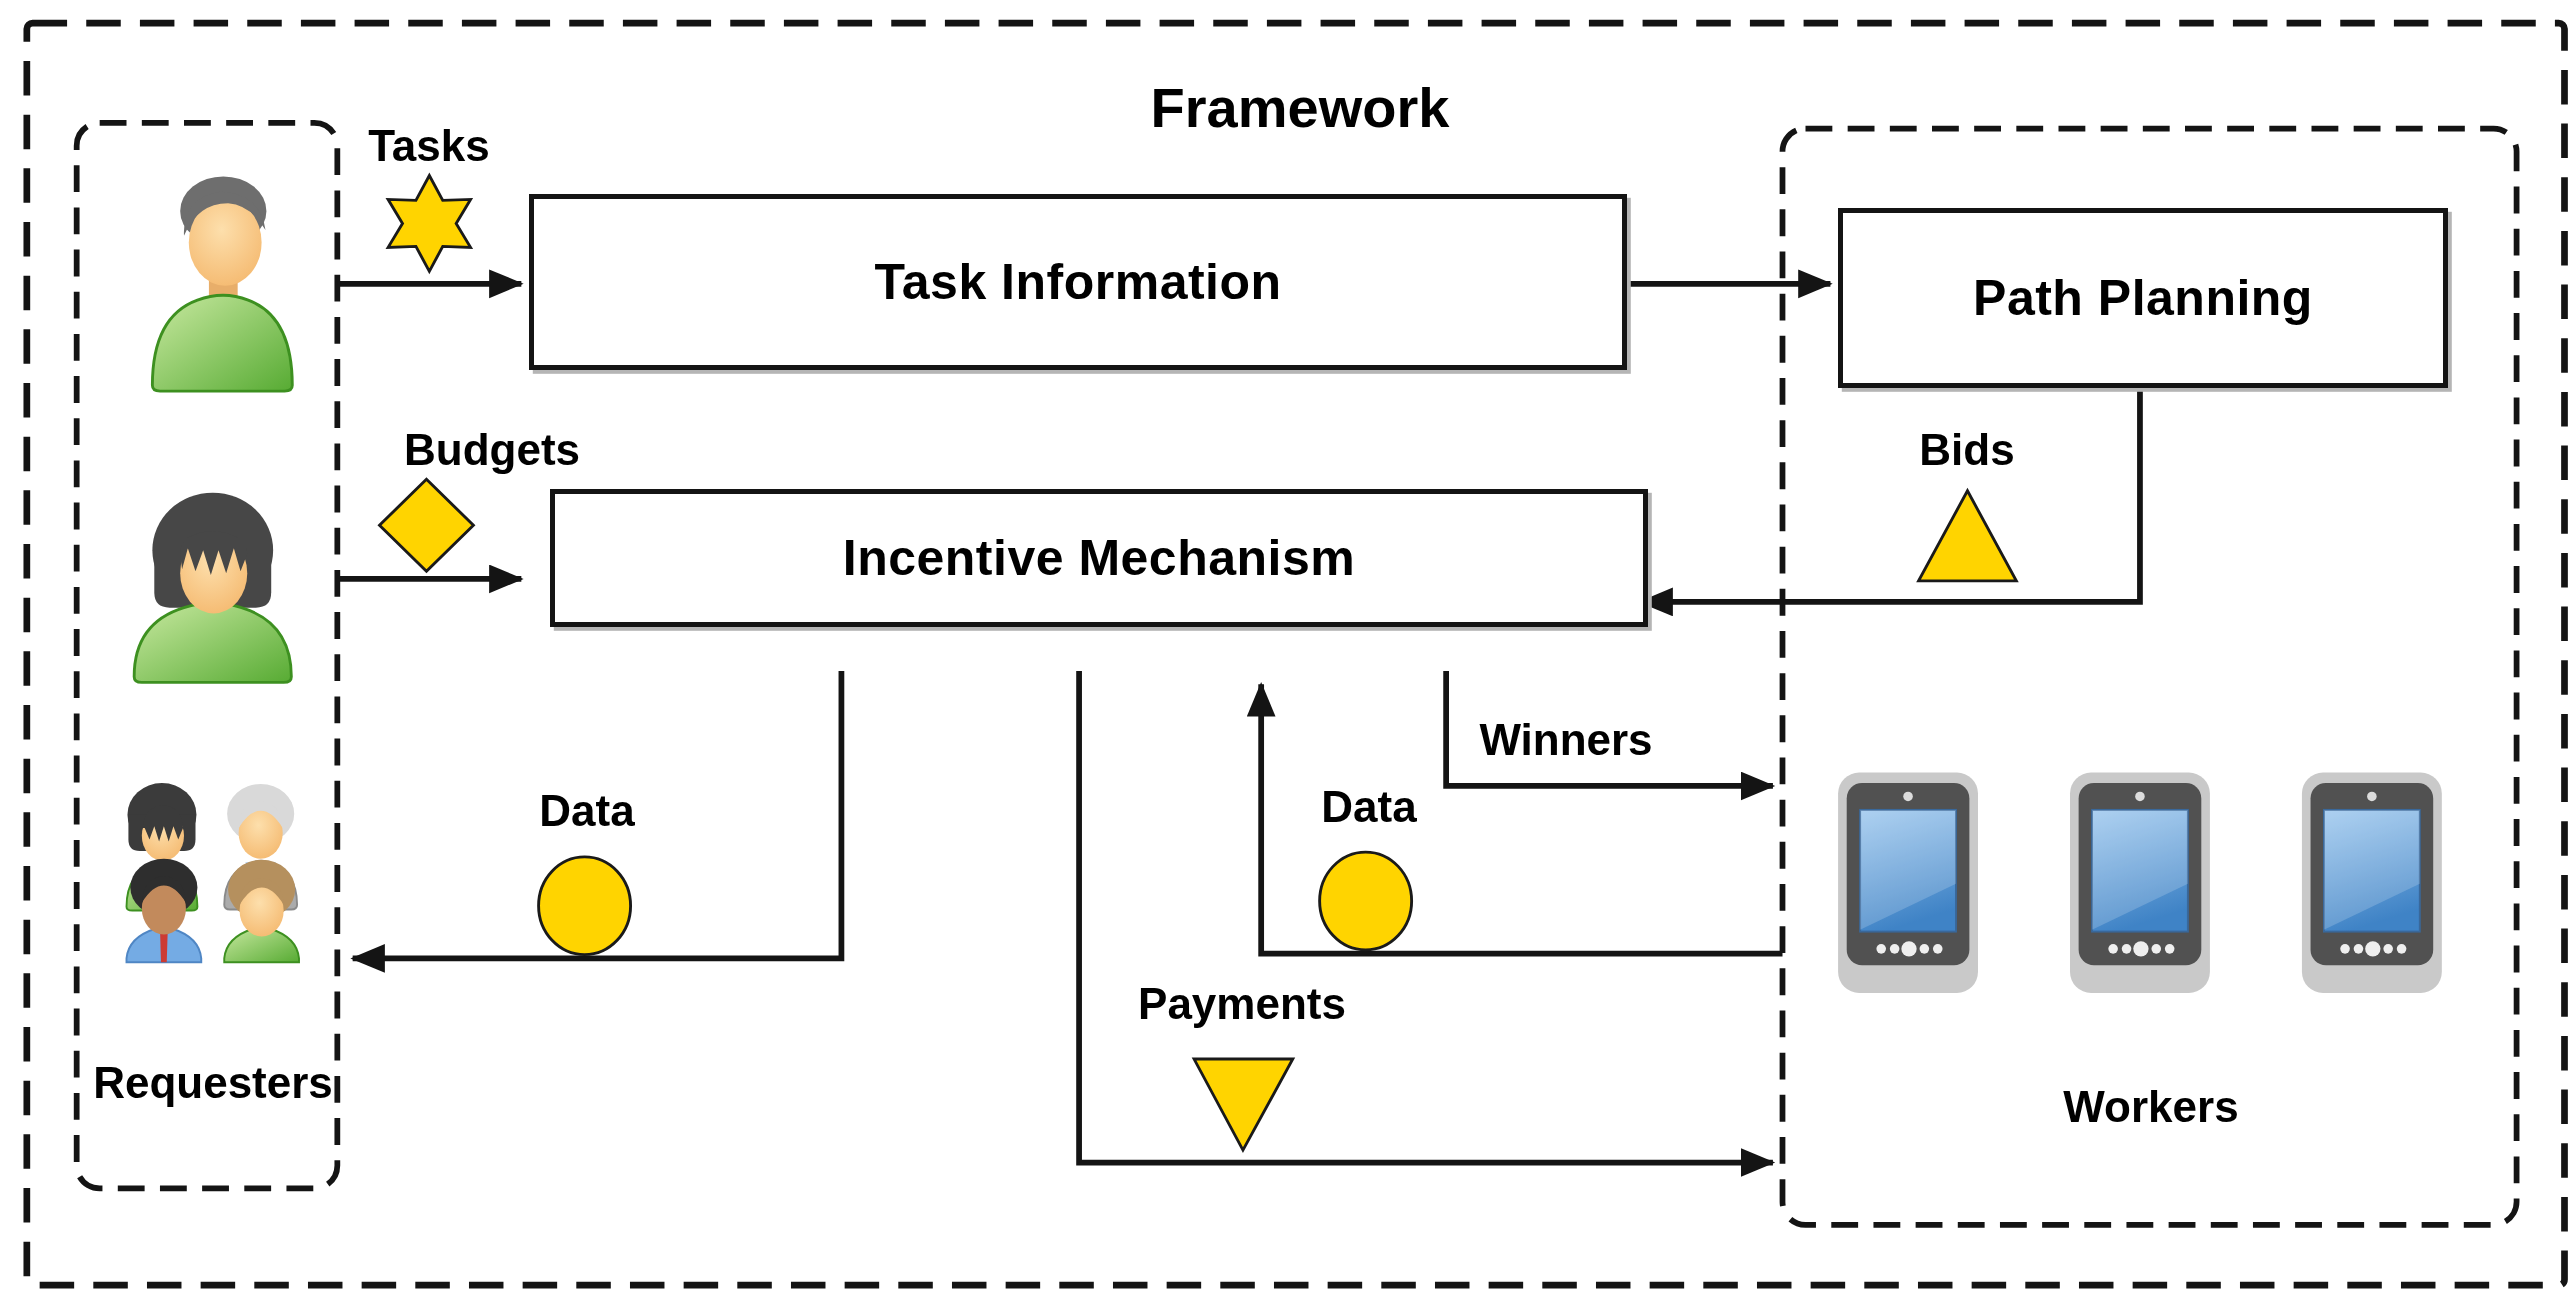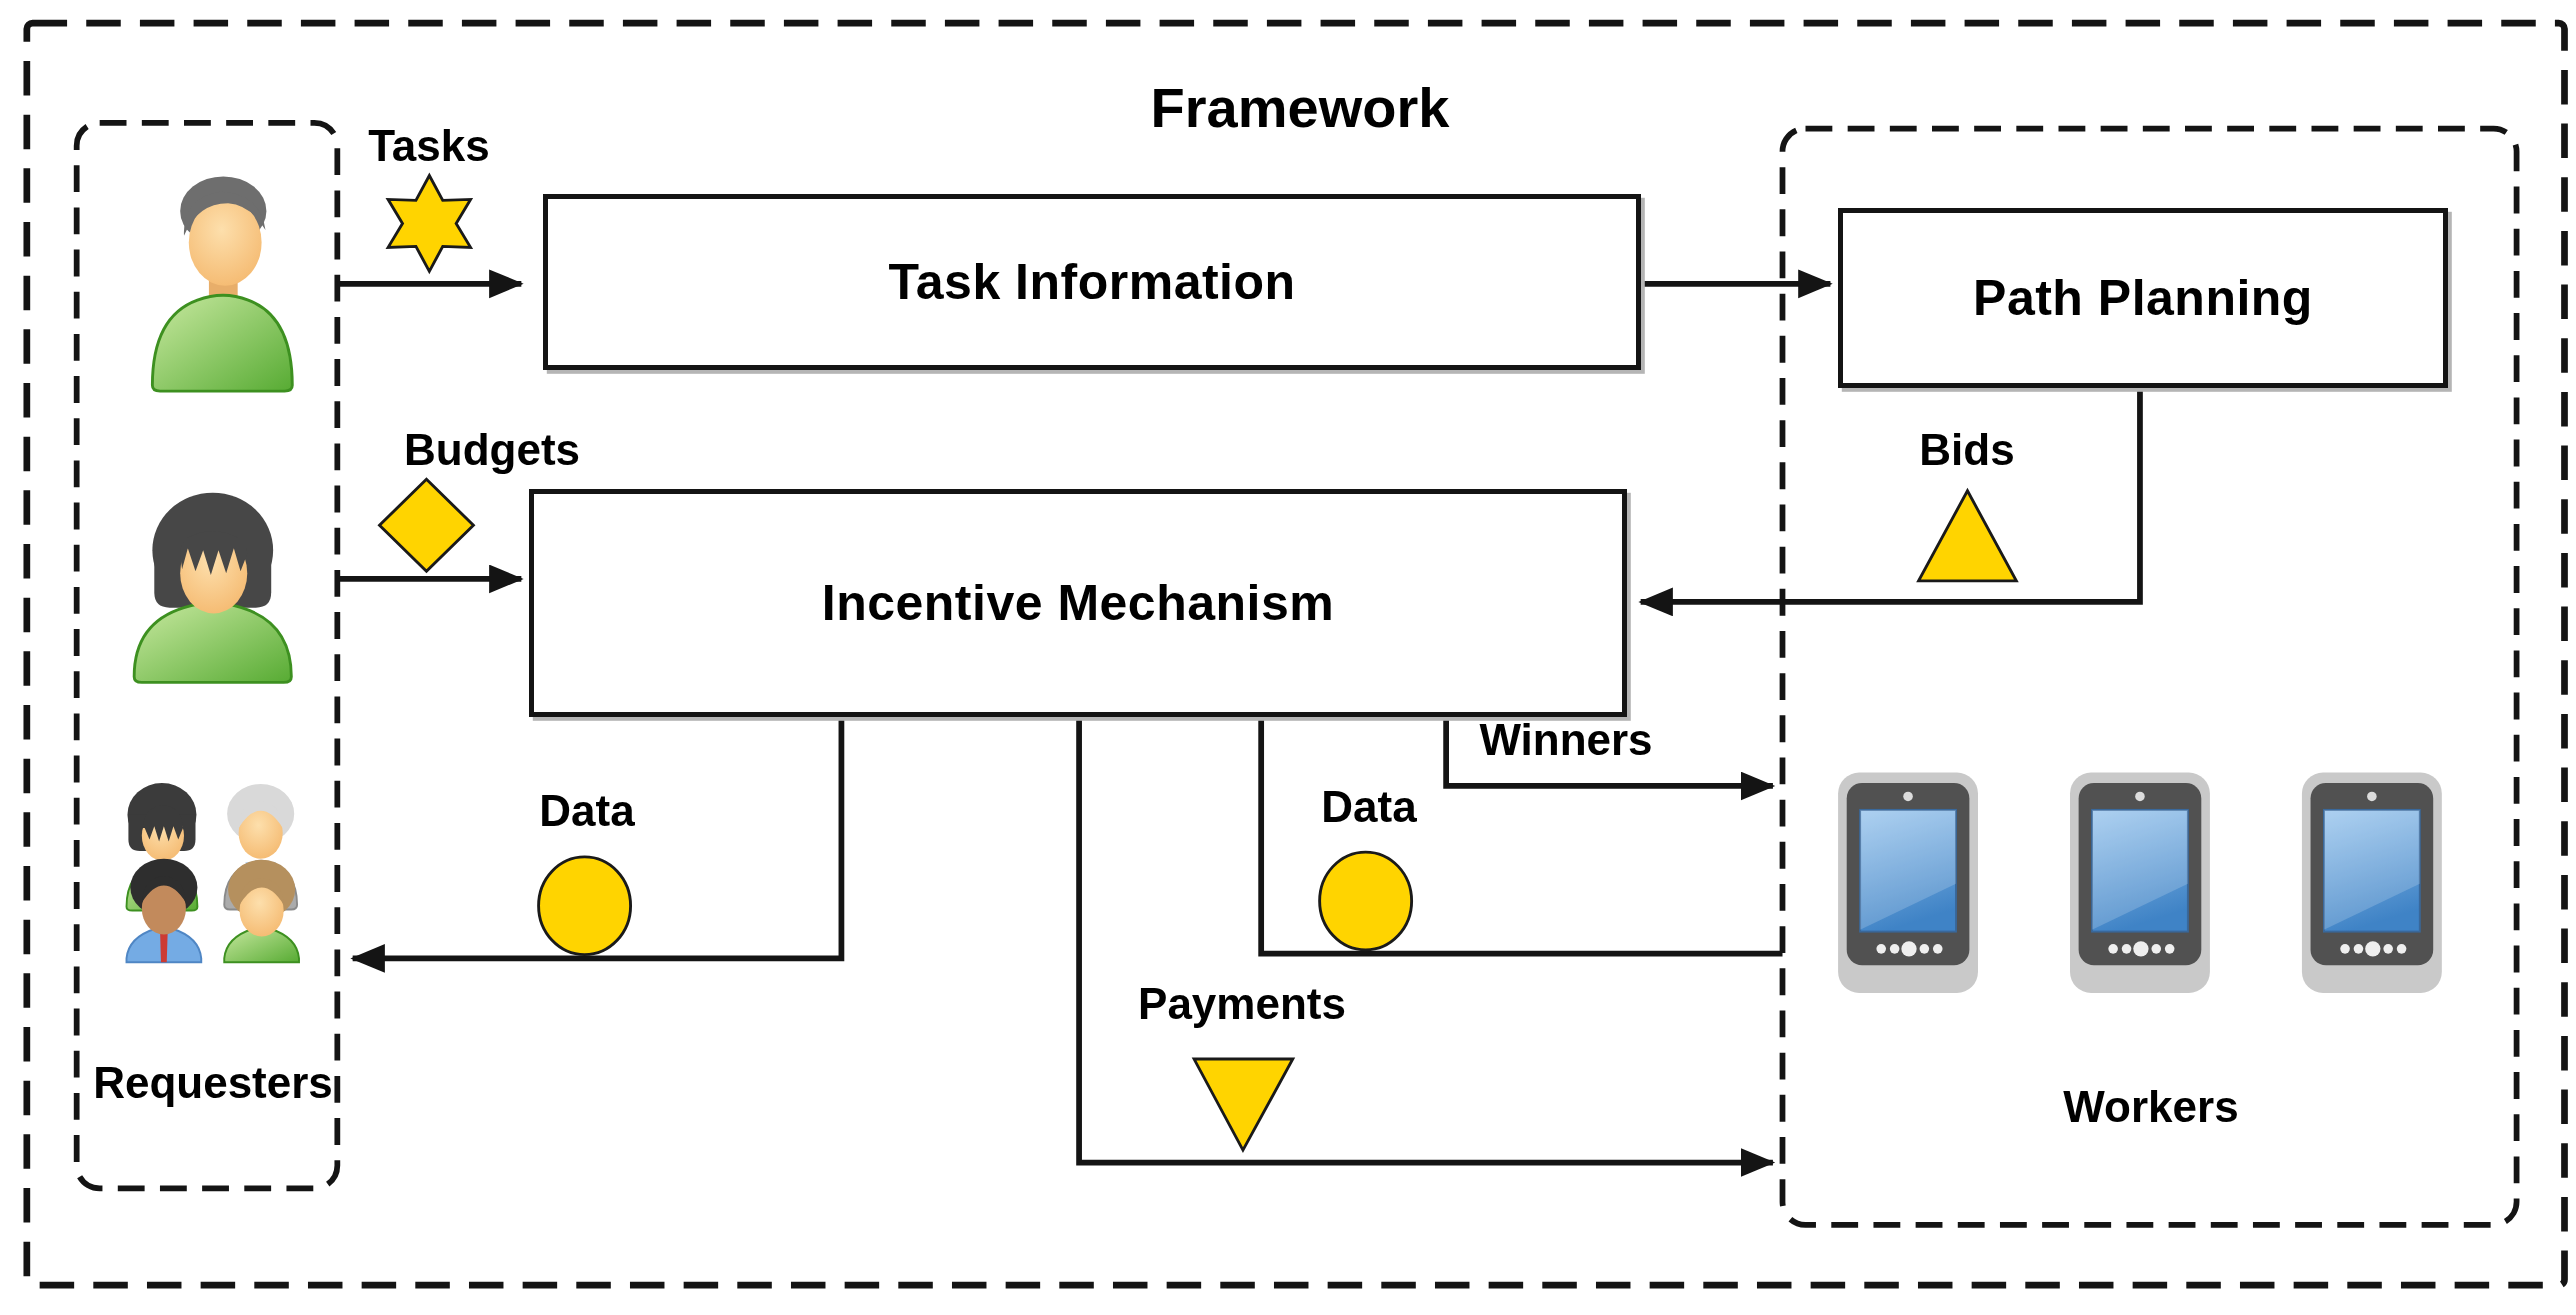--- a/index.html
+++ b/index.html
@@ -113,24 +113,24 @@
       <polygon points="167,971 175,971 174,1004 168,1004" fill="#CC3B33"></polygon>
       <ellipse cx="171" cy="948" rx="23" ry="27" fill="#C28A5C"></ellipse>
       <path d="M148 942 Q149 916 171 914 Q193 916 194 942 Q183 924 171 924 Q159 924 148 942 Z" fill="#2E2E2E"></path>
     </g>
 
     <use href="#phone" x="1918" y="806"></use>
     <use href="#phone" x="2160" y="806"></use>
     <use href="#phone" x="2402" y="806"></use>
   </svg>
 
-  <div class="fbox" style="left:529px;top:194px;width:1098px;height:176px;margin-left:14px;">
+  <div class="fbox" style="left:529px;top:194px;width:1098px;height:176px;">
     <span>Task Information</span>
   </div>
-  <div class="fbox" style="left:529px;top:489px;width:1098px;height:228px;">
+  <div class="fbox" style="left:550px;top:489px;width:1098px;height:138px;">
     <span>Incentive Mechanism</span>
   </div>
   <div class="fbox" style="left:1838px;top:196px;width:610px;height:180px;margin-top:12px;">
     <span>Path Planning</span>
   </div>
 
   <div class="lbl title" style="left:1300px;top:79px;">Framework</div>
   <div class="lbl" style="left:429px;top:123px;">Tasks</div>
   <div class="lbl" style="left:452px;top:427px;margin-left:40px;">Budgets</div>
   <div class="lbl" style="left:1967px;top:427px;">Bids</div>

